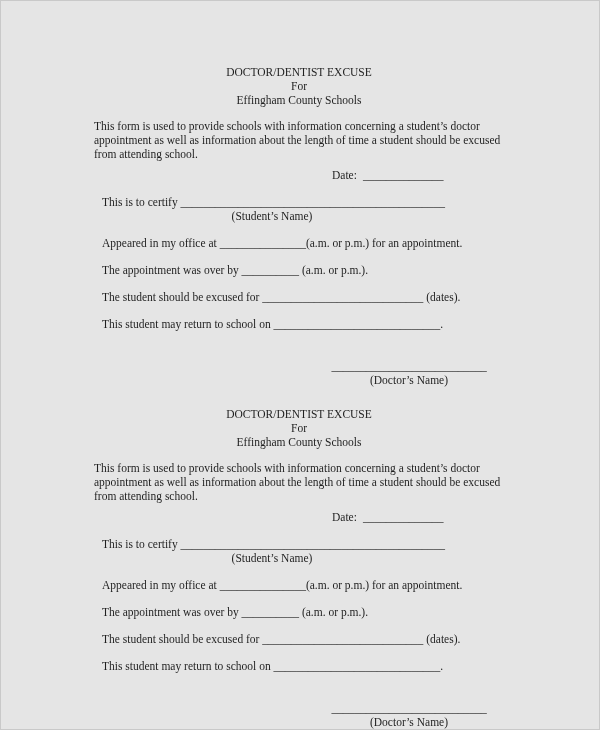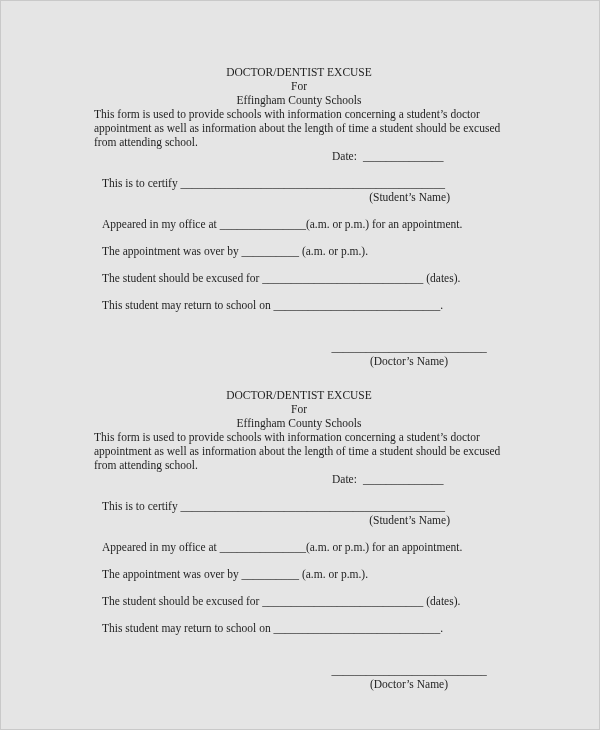--- a/index.html
+++ b/index.html
@@ -13,28 +13,28 @@
     font-family: Liberation Serif, serif;
     font-size: 11.5px;
     line-height: 14px;
     color: #1f1f1f;
     overflow: hidden;
   }
   .copy { }
   .copy.second { margin-top: 20px; }
   .form-header { text-align: center; }
   .form-header div { white-space: nowrap; }
-  .intro { }
+  .intro { margin-top: 12px; }
   .intro div { white-space: nowrap; }
-  .date-line { margin-top: 0; padding-left: 238px; white-space: nowrap; }
+  .date-line { margin-top: 7px; padding-left: 238px; white-space: nowrap; }
   .date-line .blank { margin-left: 6px; }
   .field { margin-top: 13px; white-space: nowrap; margin-left: 8px; }
   .student-caption {
     width: 356px;
-    text-align: right;
+    text-align: center;
     white-space: nowrap;
   }
   .signature-block {
     margin-top: 28px;
     margin-left: auto;
     margin-right: 16px;
     width: 158px;
     text-align: center;
     white-space: nowrap;
   }

